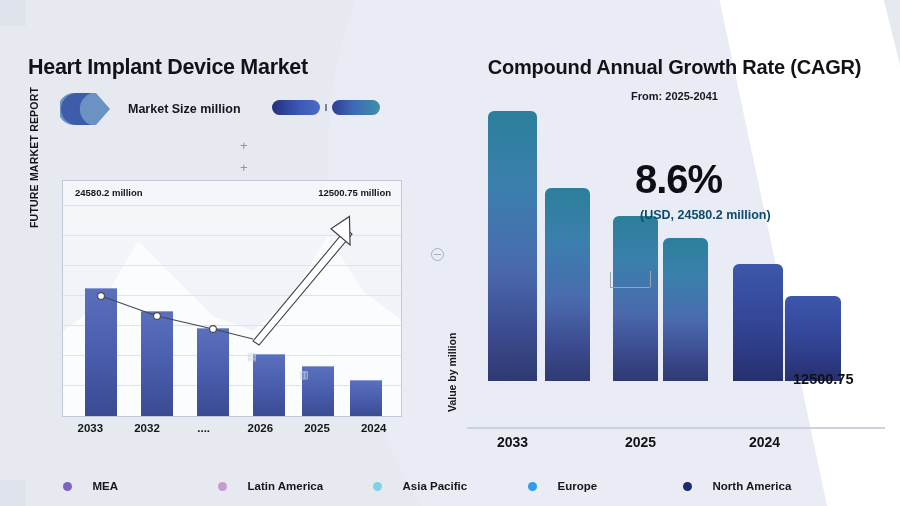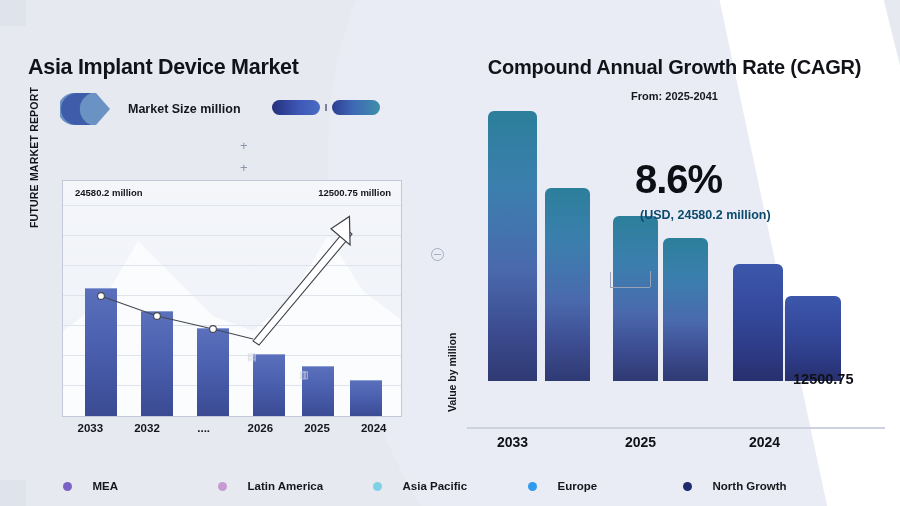--- a/index.html
+++ b/index.html
@@ -319,21 +319,21 @@
 <div id="root">
 
   <div class="bg-left-tint"></div>
   <div class="bg-white-swoosh"></div>
   <div class="bg-lav-swoosh"></div>
   <div class="corner-tl"></div>
   <div class="corner-bl"></div>
 
   <div class="left-panel">
 
-    <div class="main-title">Asia Implant Device Market</div>
+    <div class="main-title">Heart Implant Device Market</div>
 
     <div class="brand-row">
       <svg class="brand-mark" viewBox="0 0 58 34">
         <path d="M14 1 L36 1 L50 17 L36 33 L14 33 A16 16 0 0 1 14 1 Z" fill="#6a93c4"></path>
         <path d="M17 1 A16 16 0 0 0 17 33 L31 33 A17 17 0 0 1 31 1 Z" fill="#3f5cab"></path>
       </svg>
       <span class="brand-label">Market Size million</span>
     </div>
 
     <div class="pill-group">
@@ -437,17 +437,17 @@
     <div class="legend-item">
       <span class="legend-dot" style="background:#7fd2e6"></span>
       <span class="legend-label">Asia Pacific</span>
     </div>
     <div class="legend-item">
       <span class="legend-dot" style="background:#2f9aee"></span>
       <span class="legend-label">Europe</span>
     </div>
     <div class="legend-item">
       <span class="legend-dot" style="background:#1d2a6b"></span>
-      <span class="legend-label">North Growth</span>
+      <span class="legend-label">North America</span>
     </div>
   </div>
 
 </div>
 
 </body></html>

